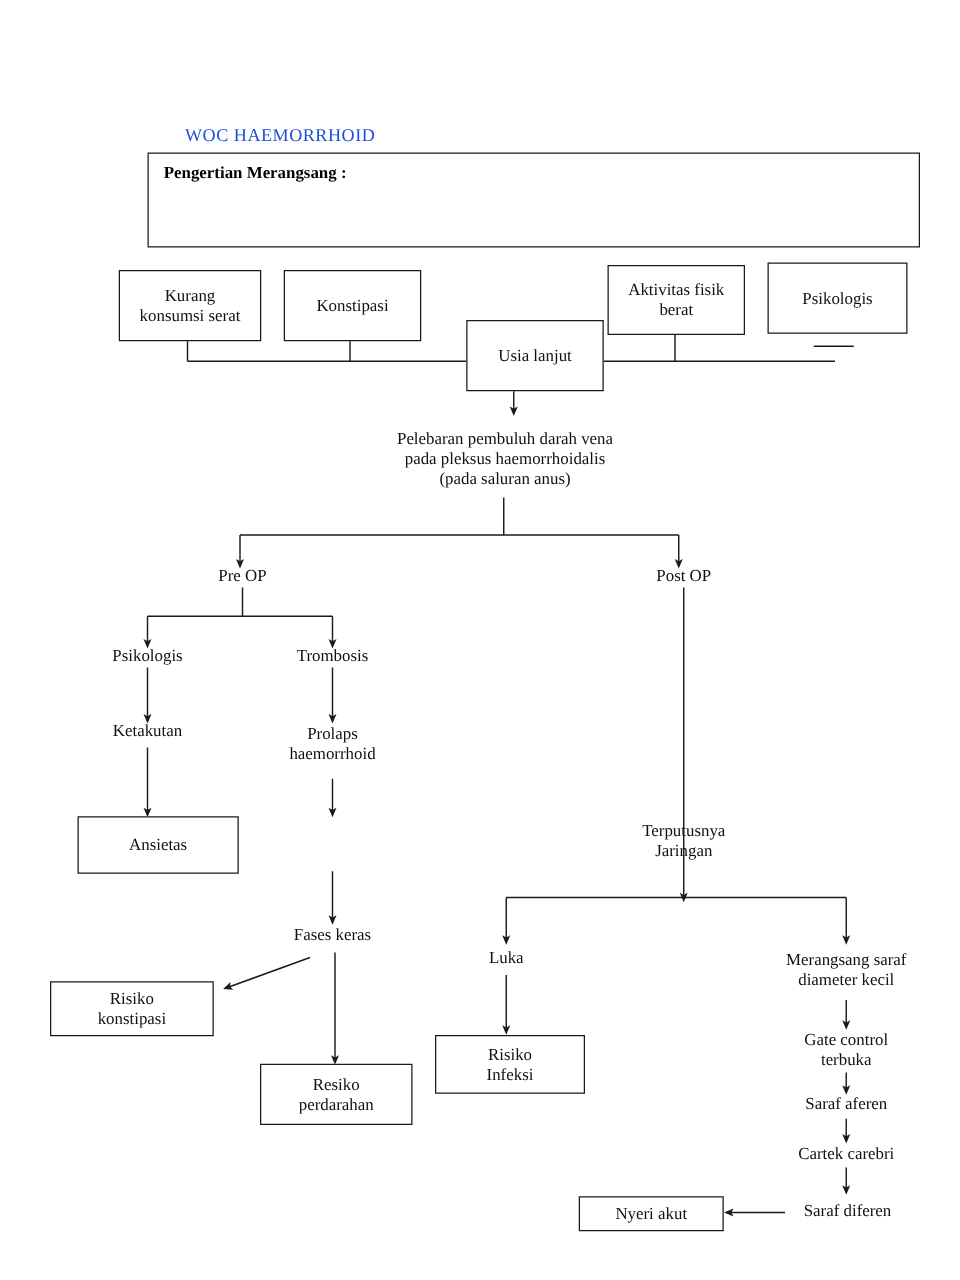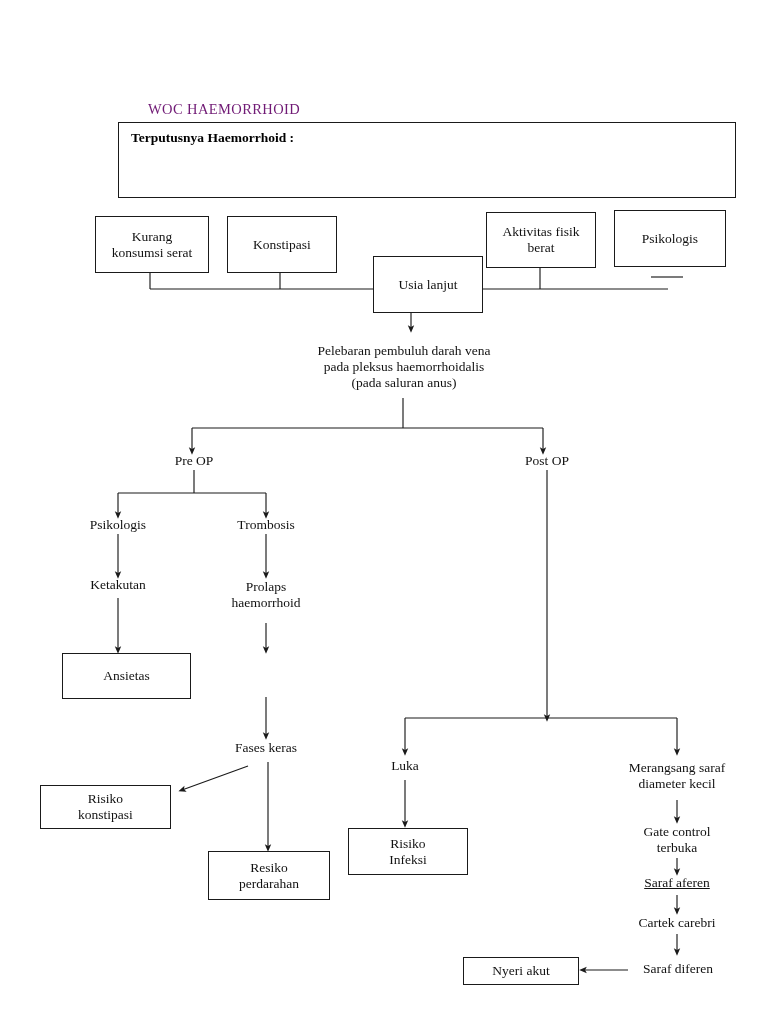--- a/index.html
+++ b/index.html
@@ -9,36 +9,36 @@
   #wires{position:absolute;left:0;top:0;width:768px;height:1024px;}
 
   .node{position:absolute;text-align:center;line-height:1.18;
         font-family:"Liberation Serif","DejaVu Serif",serif;
         font-size:13.5px;color:#111;white-space:pre-line;
         display:flex;align-items:center;justify-content:center;}
   .boxed{border:1px solid #1a1a1a;background:#fff;}
   .plain{background:transparent;}
 
   #title{position:absolute;left:148px;top:101px;font-size:14.5px;
-         letter-spacing:.4px;color:#701a75;}
+         letter-spacing:.4px;color:#1d4ed8;}
   #defbox{position:absolute;left:118px;top:122px;width:618px;height:76px;
           border:1px solid #1a1a1a;background:#fff;box-sizing:border-box;
           padding:7px 10px 0 12px;}
   #defbox .dt{font-weight:bold;font-size:13.5px;line-height:1.25;}
   #defbox .db{font-size:13.2px;line-height:1.28;}
 </style>
 </head>
 <body>
 
 <div id="stage">
 
   <div id="title">WOC HAEMORRHOID</div>
 
   <div id="defbox">
-    <div class="dt">Terputusnya Haemorrhoid :</div>
+    <div class="dt">Pengertian Merangsang :</div>
   </div>
 
   <svg id="wires" viewBox="0 0 768 1024">
     <defs>
       <marker id="ah" markerWidth="9" markerHeight="9" refX="4.2" refY="4" orient="auto" markerUnits="userSpaceOnUse">
         <path d="M0.4,0.8 L8,4 L0.4,7.2 L2.1,4 Z" fill="#1a1a1a"></path>
       </marker>
     </defs>
     <g stroke="#1a1a1a" stroke-width="1.15" fill="none">
 
@@ -121,28 +121,30 @@
 
   <div class="node plain" style="left:214px;top:575px;width:104px;height:40px;">Prolaps
 haemorrhoid</div>
   <div class="node plain" style="left:212px;top:738px;width:108px;height:19px;">Fases keras</div>
 
   <div class="node boxed" style="left:40px;top:785px;width:129px;height:42px;">Risiko
 konstipasi</div>
   <div class="node boxed" style="left:208px;top:851px;width:120px;height:47px;">Resiko
 perdarahan</div>
 
+  <div class="node plain" style="left:495px;top:653px;width:104px;height:40px;">Terputusnya
+Jaringan</div>
 
   <div class="node plain" style="left:369px;top:756px;width:72px;height:19px;">Luka</div>
   <div class="node boxed" style="left:348px;top:828px;width:118px;height:45px;">Risiko
 Infeksi</div>
 
   <div class="node plain" style="left:606px;top:756px;width:142px;height:40px;">Merangsang saraf
 diameter kecil</div>
   <div class="node plain" style="left:620px;top:820px;width:114px;height:40px;">Gate control
 terbuka</div>
-  <div class="node plain" style="left:620px;top:873px;width:114px;height:19px;text-decoration:underline;">Saraf aferen</div>
+  <div class="node plain" style="left:620px;top:873px;width:114px;height:19px;">Saraf aferen</div>
   <div class="node plain" style="left:618px;top:913px;width:118px;height:19px;">Cartek carebri</div>
   <div class="node plain" style="left:620px;top:959px;width:116px;height:19px;">Saraf diferen</div>
 
   <div class="node boxed" style="left:463px;top:957px;width:114px;height:26px;">Nyeri akut</div>
 
 </div>
 
 </body></html>

